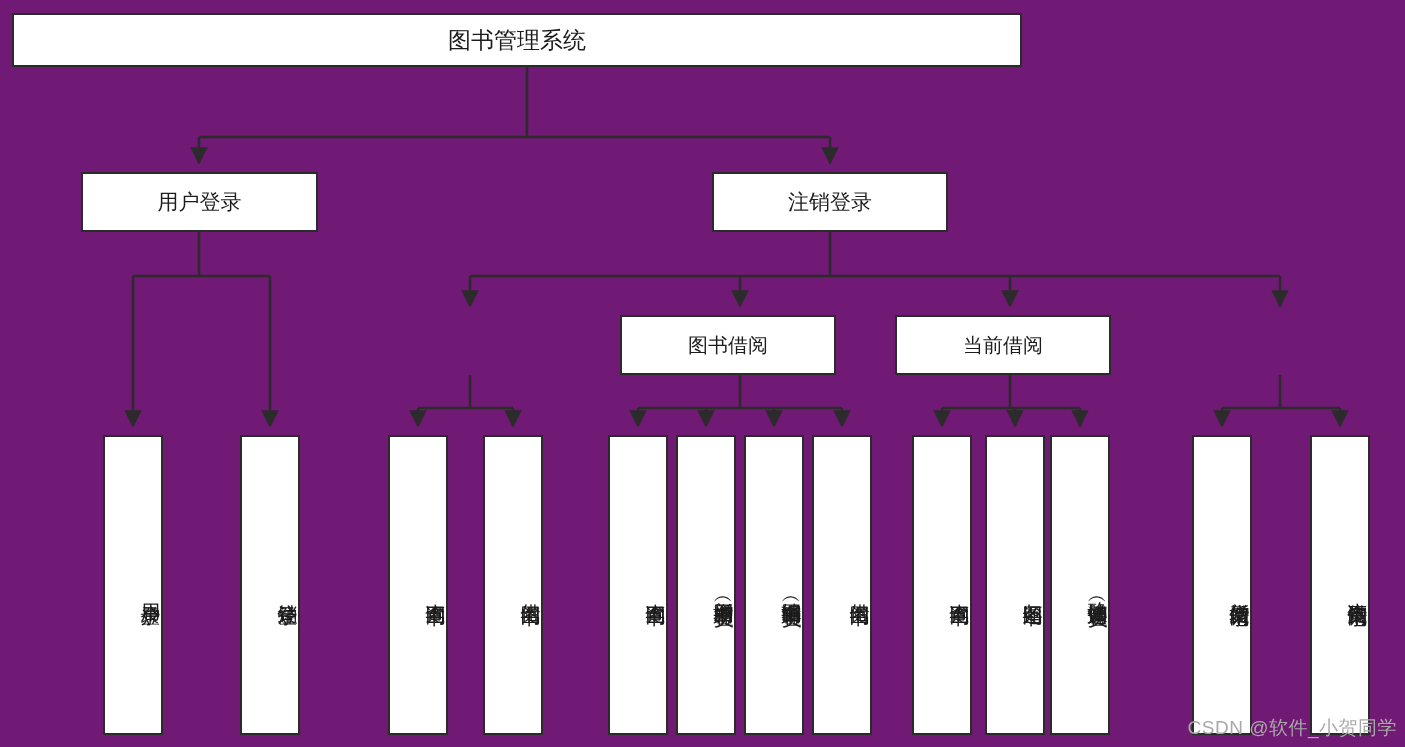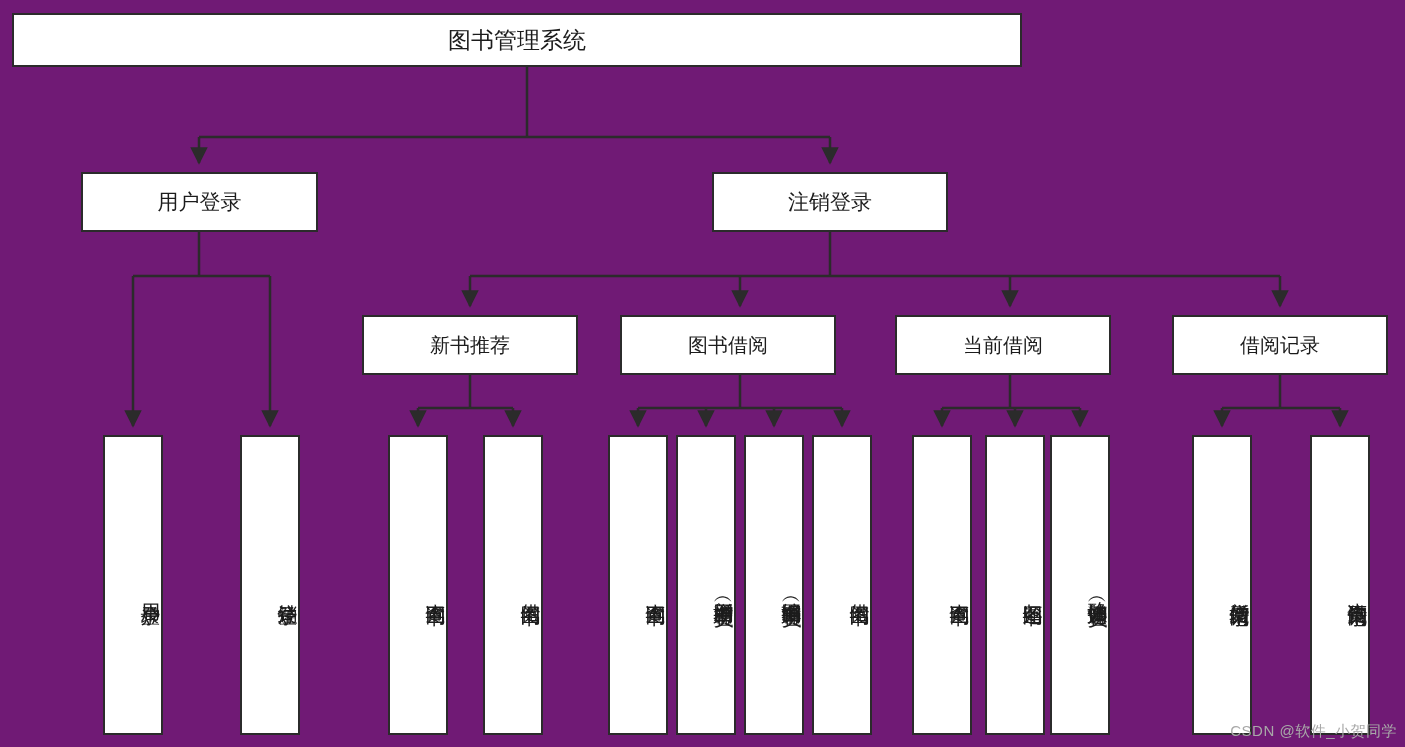--- a/index.html
+++ b/index.html
@@ -50,21 +50,21 @@
     line-height: 1.05;
   }
   .node-label {
     display: block;
     white-space: pre-line;
   }
   .watermark {
     position: absolute;
     right: 8px;
     bottom: 6px;
-    font-size: 15px;
+    font-size: 19px;
     color: #a8a8a8;
     letter-spacing: 0.5px;
     white-space: nowrap;
   }
 </style>
 </head>
 <body>
 
 <div id="canvas">
 
@@ -122,31 +122,25 @@
     <span class="node-label">图书管理系统</span>
   </div>
 
   <div class="node level1" style="left:81px;top:172px;width:237px;height:60px;">
     <span class="node-label">用户登录</span>
   </div>
   <div class="node level1" style="left:712px;top:172px;width:236px;height:60px;">
     <span class="node-label">注销登录</span>
   </div>
 
-  <div class="node level2" style="left:362px;top:315px;width:216px;height:60px;">
-    <span class="node-label">新书推荐</span>
-  </div>
   <div class="node level2" style="left:620px;top:315px;width:216px;height:60px;">
     <span class="node-label">图书借阅</span>
   </div>
   <div class="node level2" style="left:895px;top:315px;width:216px;height:60px;">
     <span class="node-label">当前借阅</span>
-  </div>
-  <div class="node level2" style="left:1172px;top:315px;width:216px;height:60px;">
-    <span class="node-label">借阅记录</span>
   </div>
 
   <div class="node leaf" style="left:103px;top:435px;width:60px;height:300px;">
     <span class="node-label">用户登录</span>
   </div>
   <div class="node leaf" style="left:240px;top:435px;width:60px;height:300px;">
     <span class="node-label">注销登录</span>
   </div>
   <div class="node leaf" style="left:388px;top:435px;width:60px;height:300px;">
     <span class="node-label">查询图书</span>

